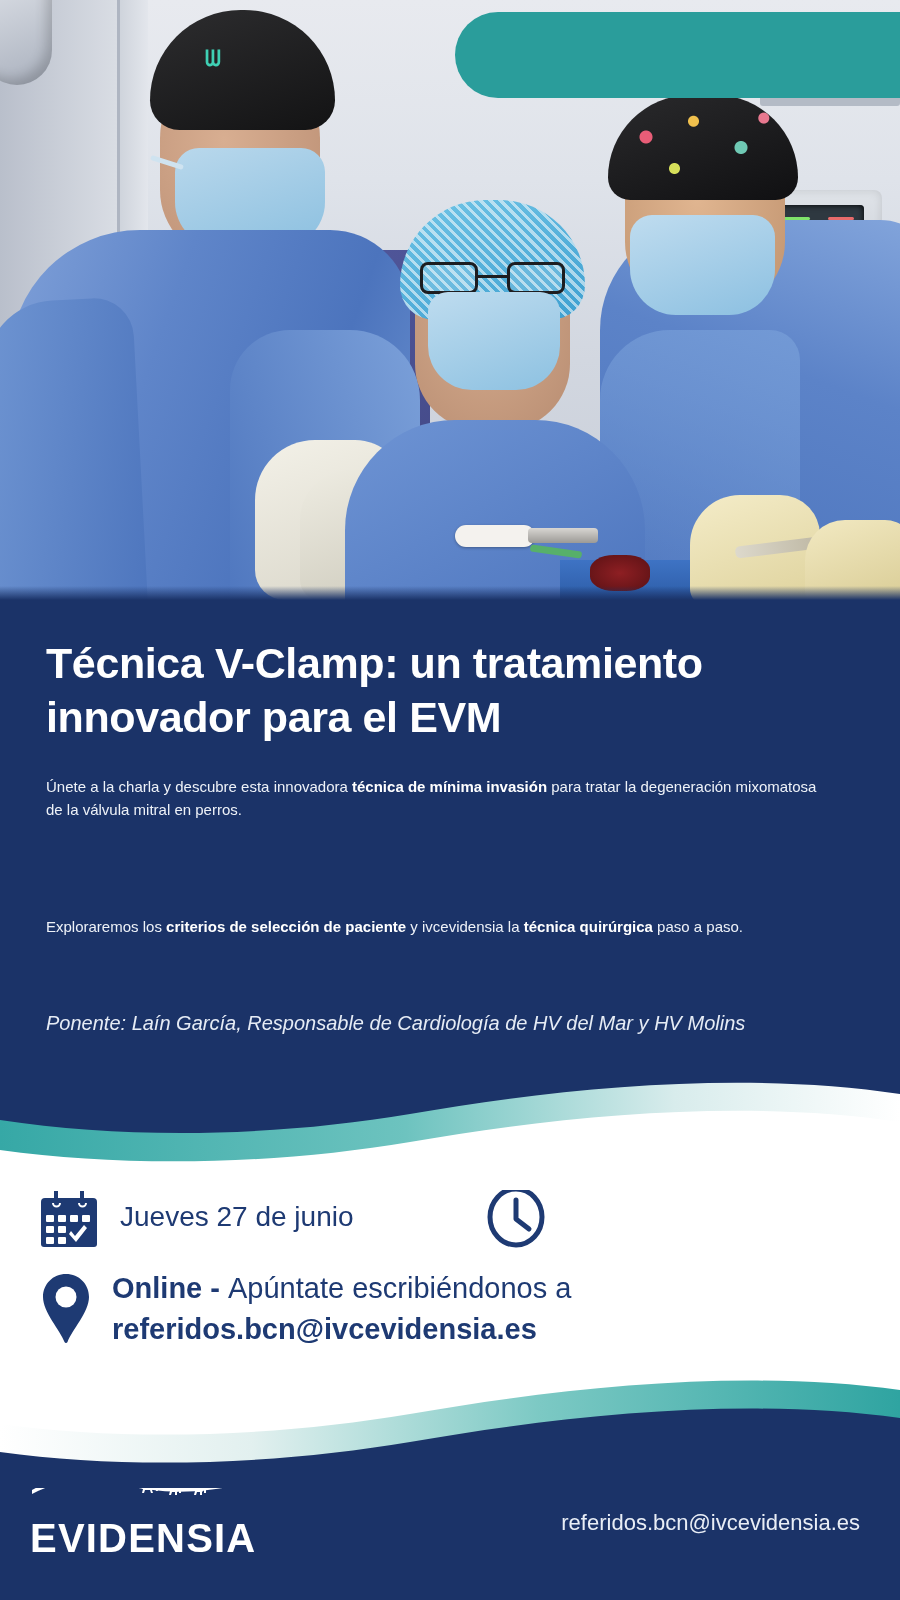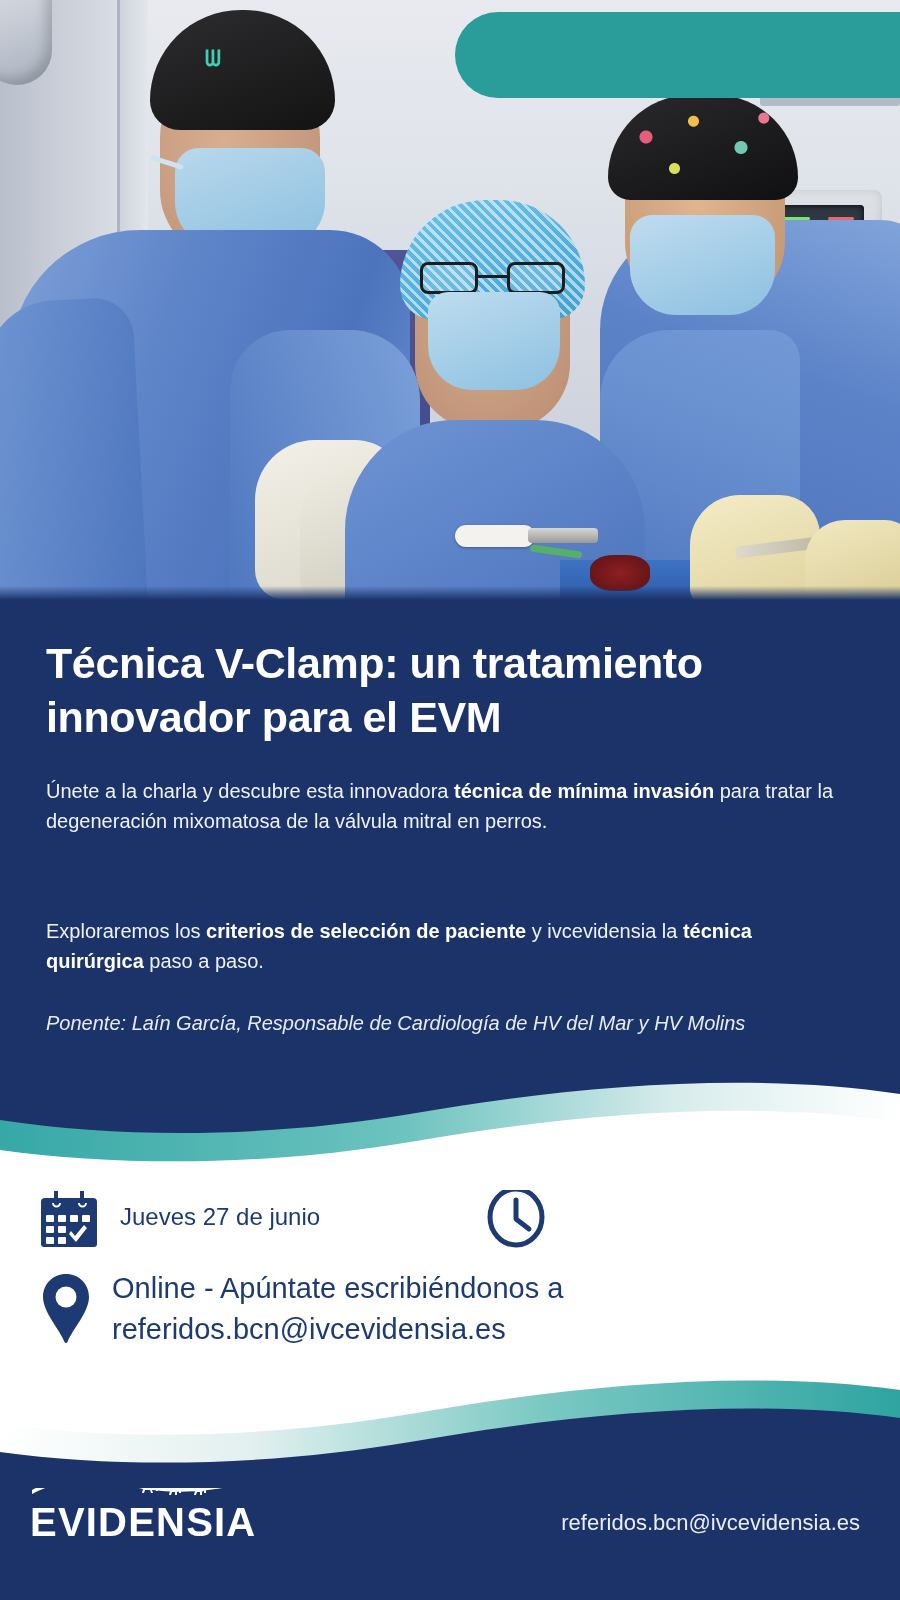--- a/index.html
+++ b/index.html
@@ -257,21 +257,21 @@
     position:absolute; left:0; top:600px; width:900px; height:520px;
     background:#1b3368;
   }
   .title {
     position:absolute; left:46px; top:636px; width:800px;
     color:#ffffff; font-size:43px; font-weight:700; line-height:1.26;
     letter-spacing:-0.4px;
   }
   .para {
     position:absolute; left:46px; width:790px;
-    color:#eef2f8; font-size:20px; line-height:1.52; font-weight:400;
+    color:#eef2f8; font-size:15px; line-height:1.52; font-weight:400;
   }
   .para b { font-weight:700; color:#ffffff; }
   .para1 { top:776px; }
   .para2 { top:916px; }
   .speaker {
     position:absolute; left:46px; top:1012px; width:820px;
     color:#e6ecf5; font-size:20px; font-style:italic; font-weight:400;
   }
 
   
@@ -287,38 +287,38 @@
     position:absolute; left:0; top:1120px; width:900px; height:300px;
     background:#ffffff;
   }
   .detail-row {
     position:absolute; display:flex; align-items:center; gap:20px;
   }
   .row-date { left:40px; top:1186px; }
   .row-time { left:485px; top:1186px; }
   .row-place { left:40px; top:1268px; }
   .detail-text {
-    color:#1e3a73; font-size:24px; font-weight:400; line-height:1.32;
+    color:#1e3a73; font-size:28px; font-weight:400; line-height:1.32;
     white-space:nowrap;
   }
   .place-text {
     color:#1e3a73; font-size:29px; font-weight:400; line-height:1.42;
   }
-  .place-text b { font-weight:400; }
+  .place-text b { font-weight:700; }
 
   
   .footer {
     position:absolute; left:0; top:1420px; width:900px; height:180px;
     background:#1b3368;
   }
   .evidensia { position:absolute; left:30px; top:1468px; width:230px; }
   .ev-wave { width:215px; height:34px; display:block; }
   .ev-word {
     color:#ffffff; font-size:40px; font-weight:700; letter-spacing:1.2px;
-    line-height:1; margin-top:0;
+    line-height:1; margin-top:16px;
   }
   .more-info {
     position:absolute; right:40px; top:1418px; text-align:right;
   }
   .mi-title {
     color:#ffffff; font-size:24px; font-weight:700; letter-spacing:.4px;
     margin-bottom:22px;
   }
   .mi-line {
     color:#e9eef6; font-size:22px; font-weight:400; margin-bottom:16px;

